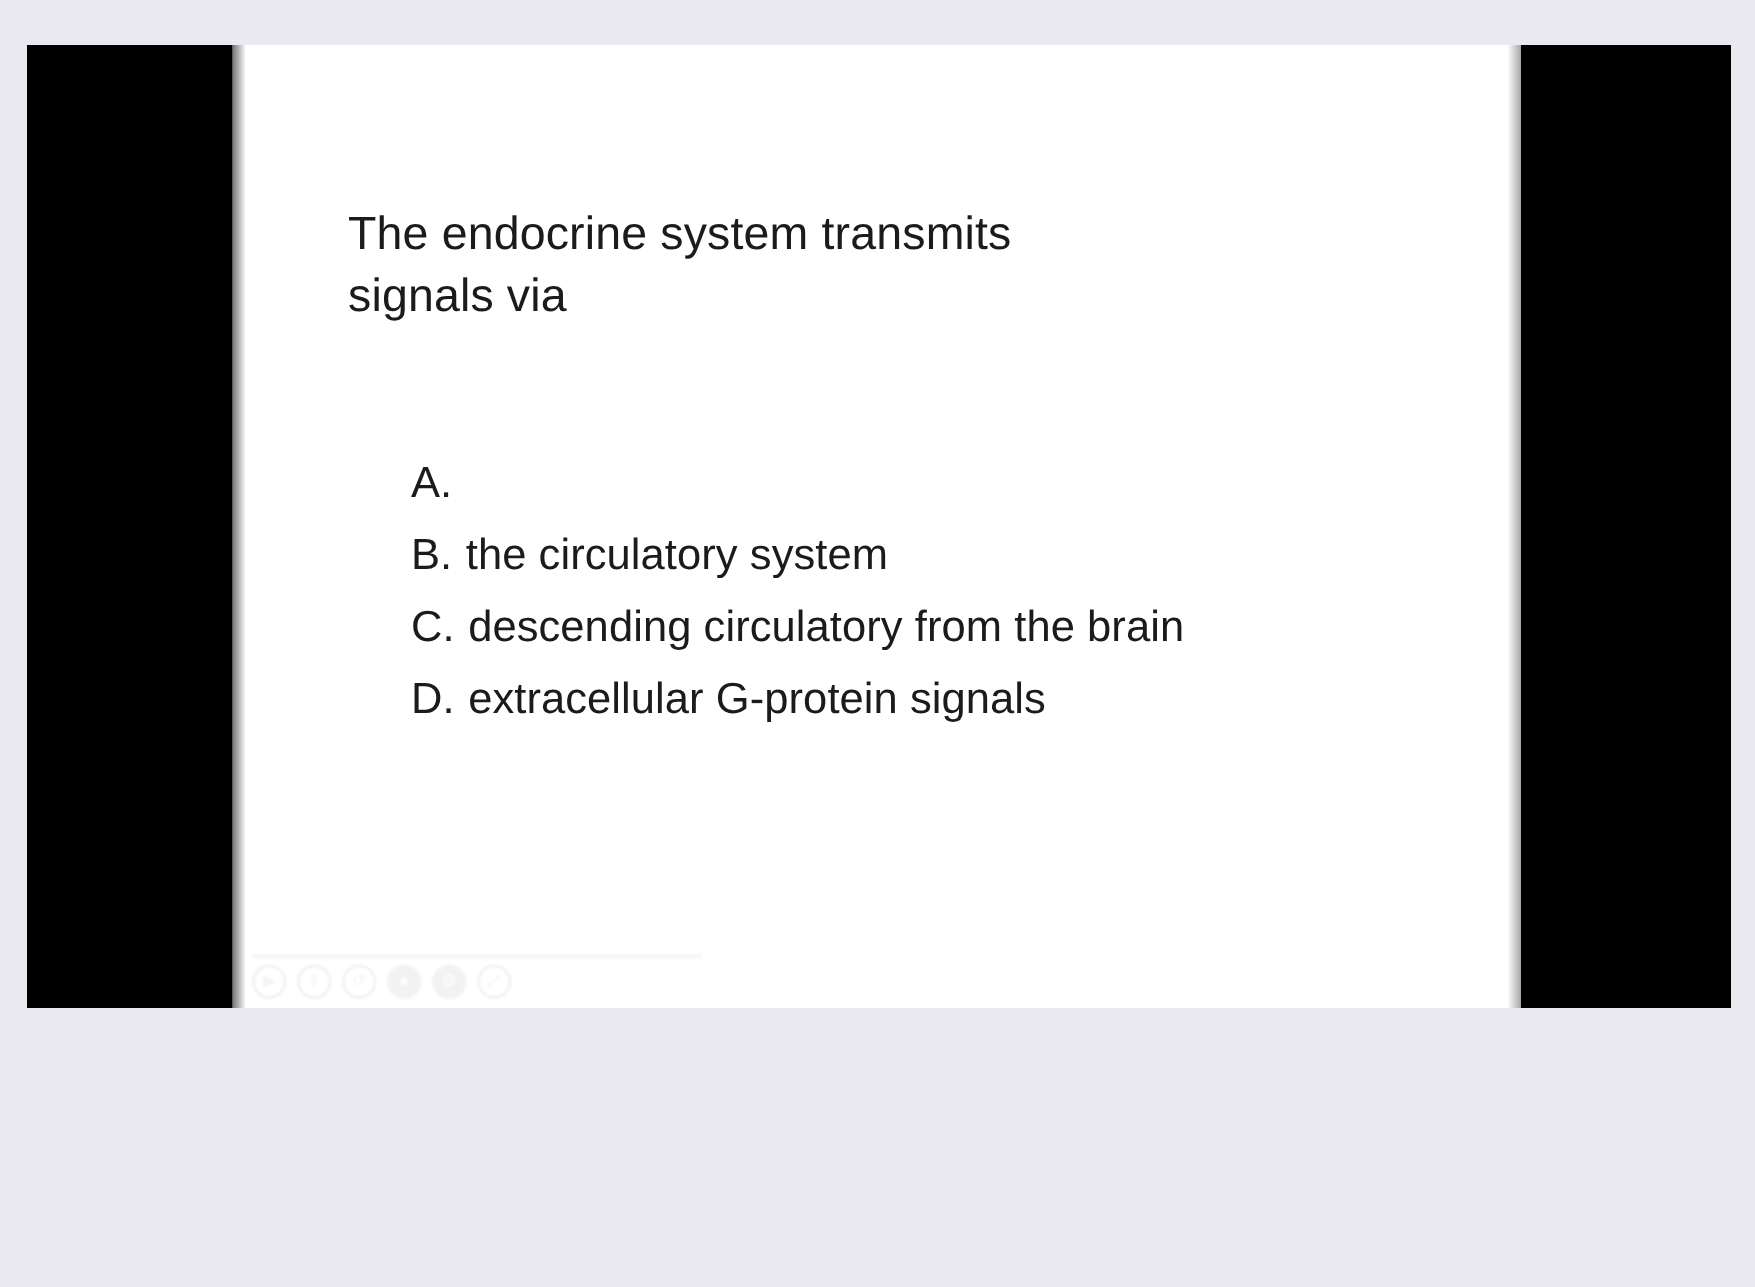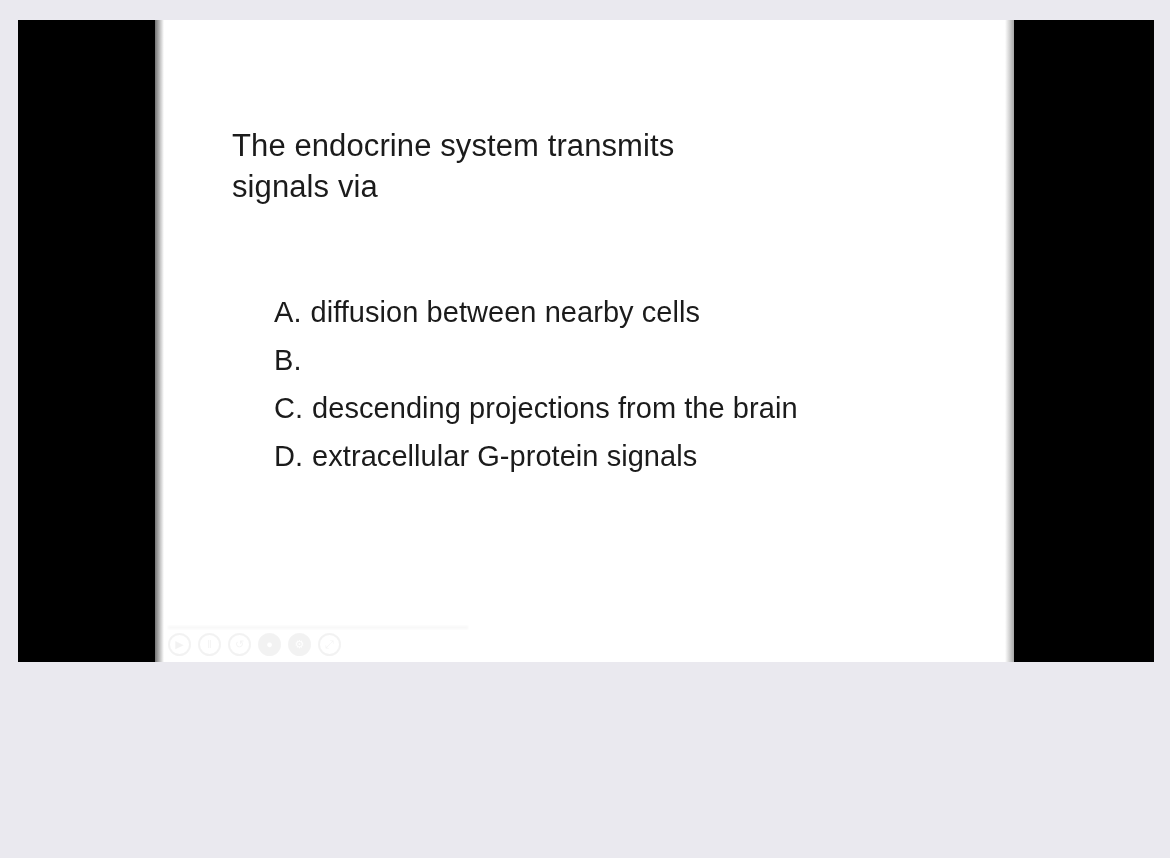--- a/index.html
+++ b/index.html
@@ -12,21 +12,21 @@
     height: 858px;
     background: #eae9ef;
     font-family: "Liberation Sans", sans-serif;
     overflow: hidden;
   }
 
   
   #video-frame {
     position: absolute;
     left: 18px;
-    top: 20px;
+    top: 30px;
     width: 1136px;
     height: 642px;
     background: #000000;
     overflow: hidden;
   }
 
   
   .pillarbox {
     position: absolute;
     top: 0;
@@ -152,30 +152,30 @@
     <div class="seam l"></div>
     <div class="seam r"></div>
 
     <div id="slide-heading">The endocrine system transmits
 signals via</div>
 
     <div id="options-list">
 
       <div class="option-row">
         <span class="option-letter">A.</span>
-        <span class="option-text">diffusion between nearby cells</span>
       </div>
 
       <div class="option-row">
         <span class="option-letter">B.</span>
+        <span class="option-text">the circulatory system</span>
       </div>
 
       <div class="option-row">
         <span class="option-letter">C.</span>
-        <span class="option-text">descending projections from the brain</span>
+        <span class="option-text">descending circulatory from the brain</span>
       </div>
 
       <div class="option-row">
         <span class="option-letter">D.</span>
         <span class="option-text">extracellular G-protein signals</span>
       </div>
 
     </div>
 
     <div id="progress-ghost"></div>

